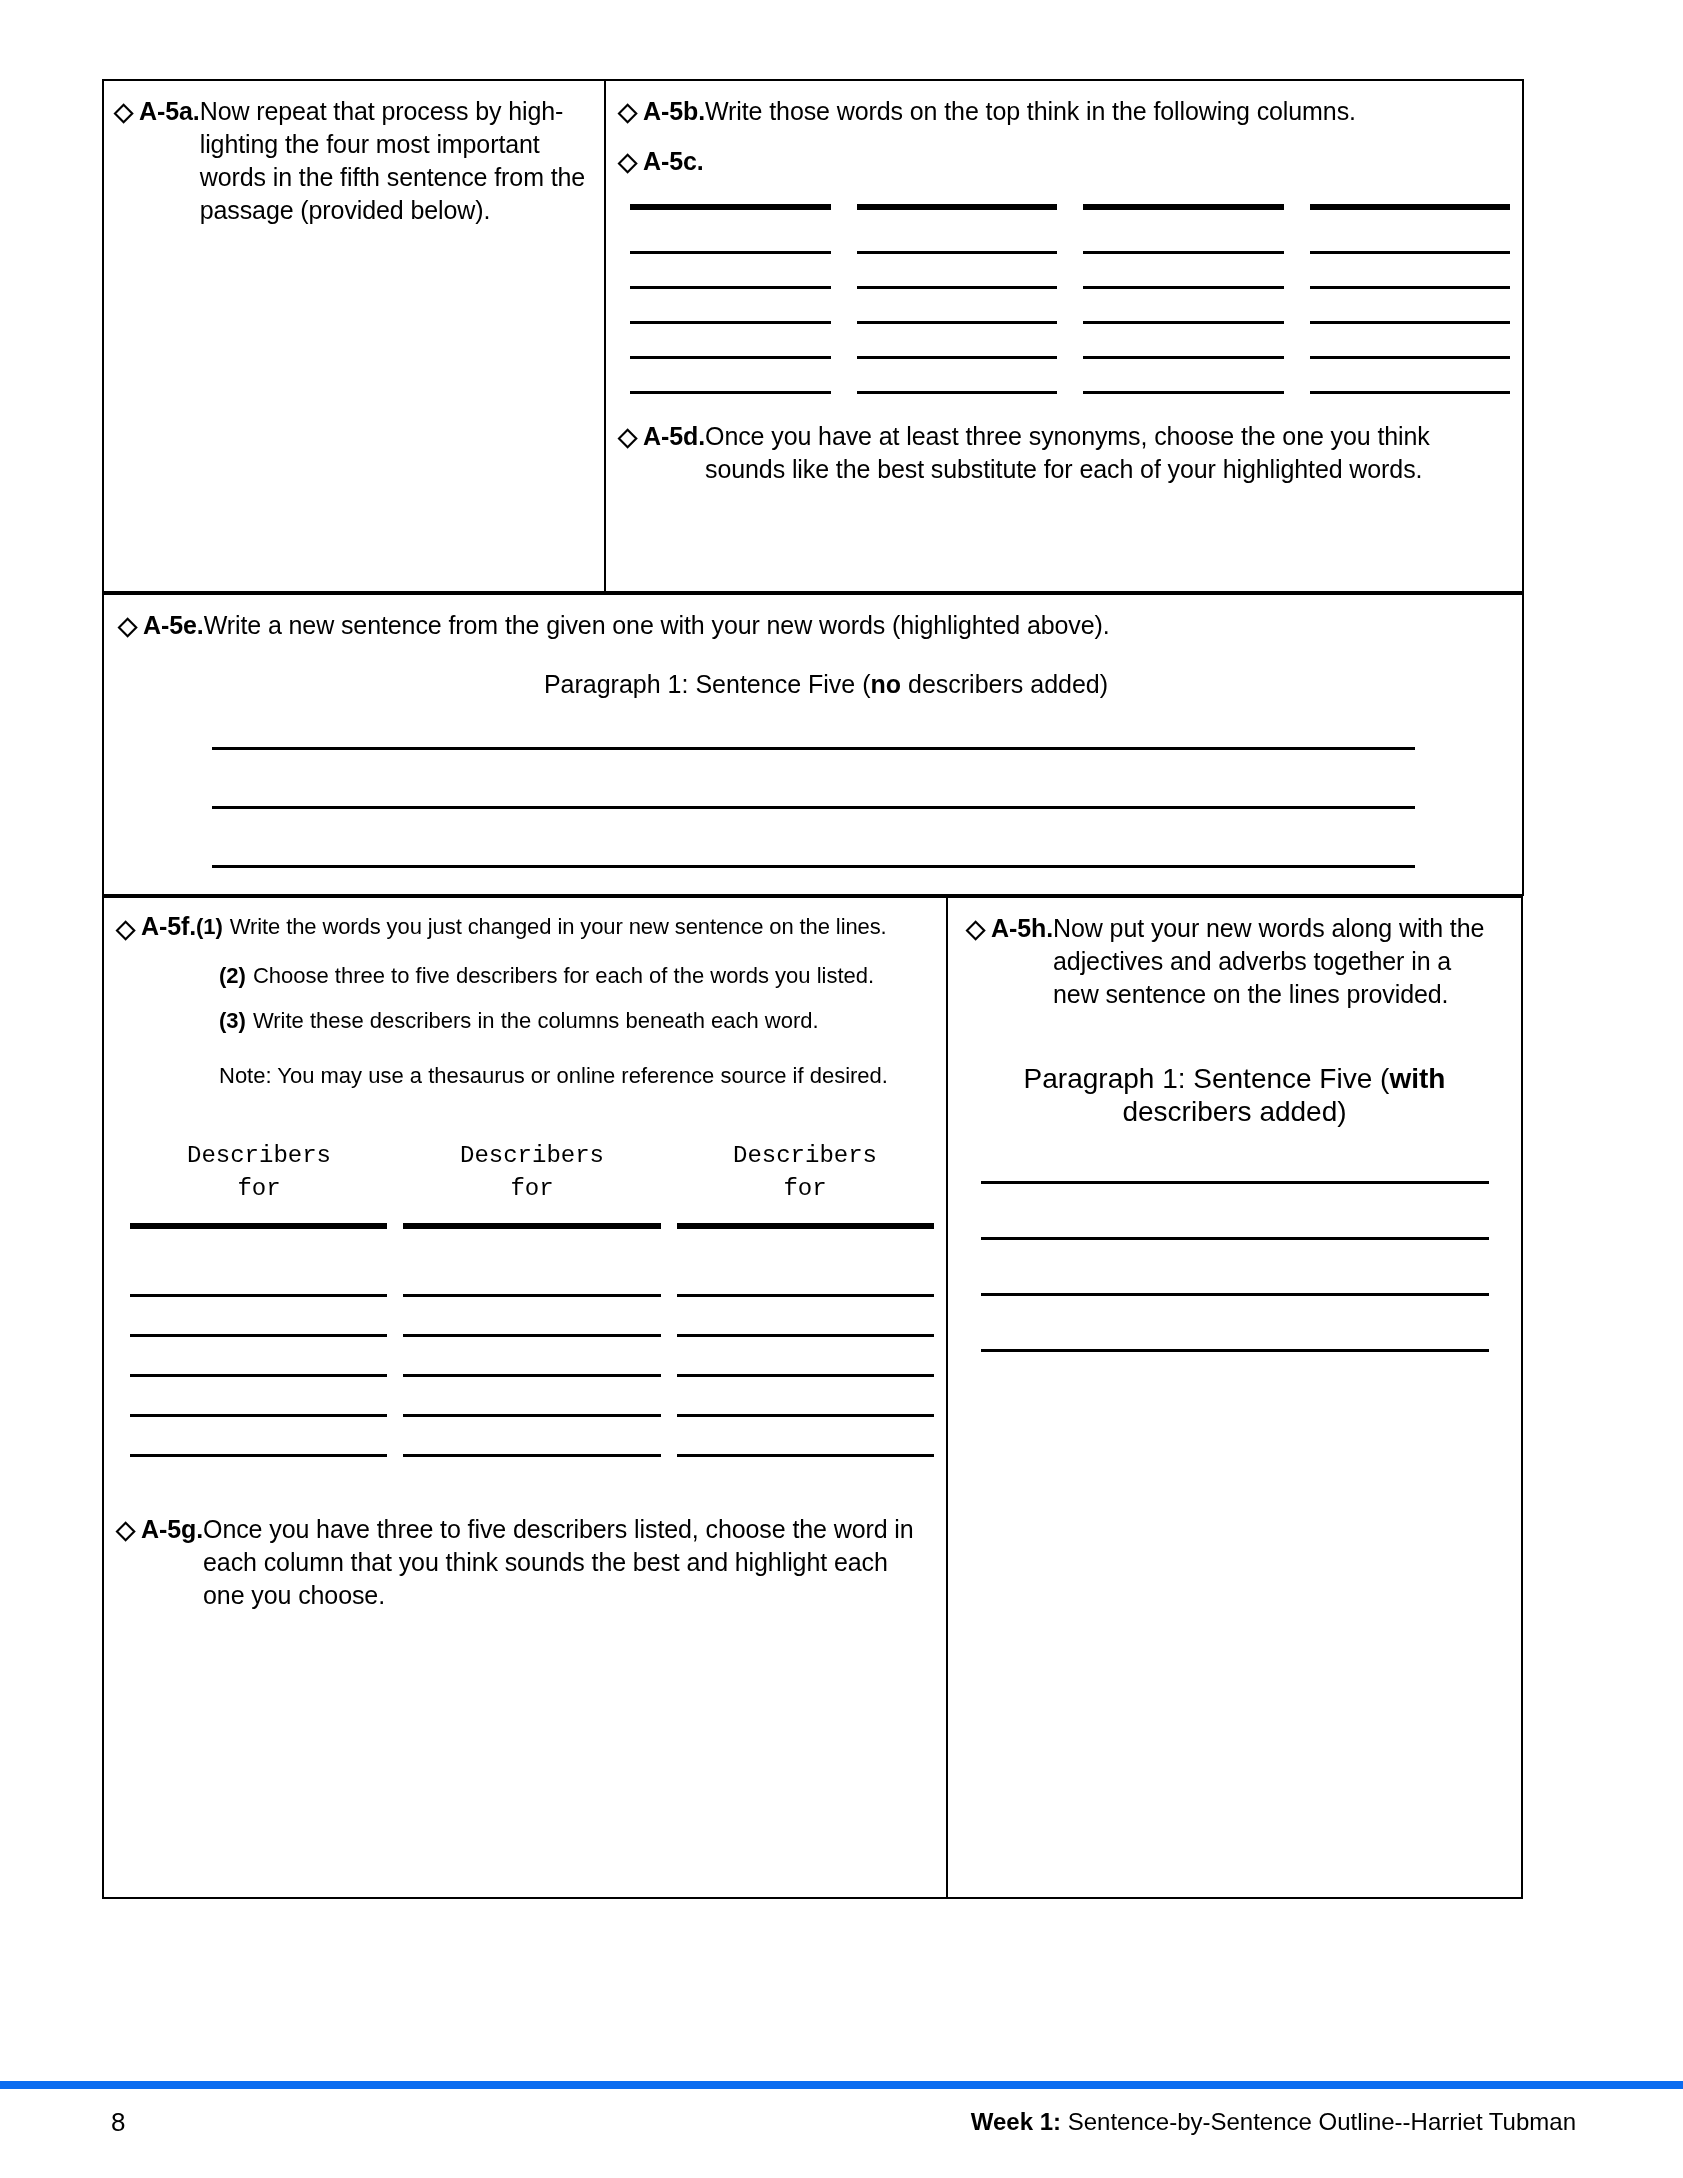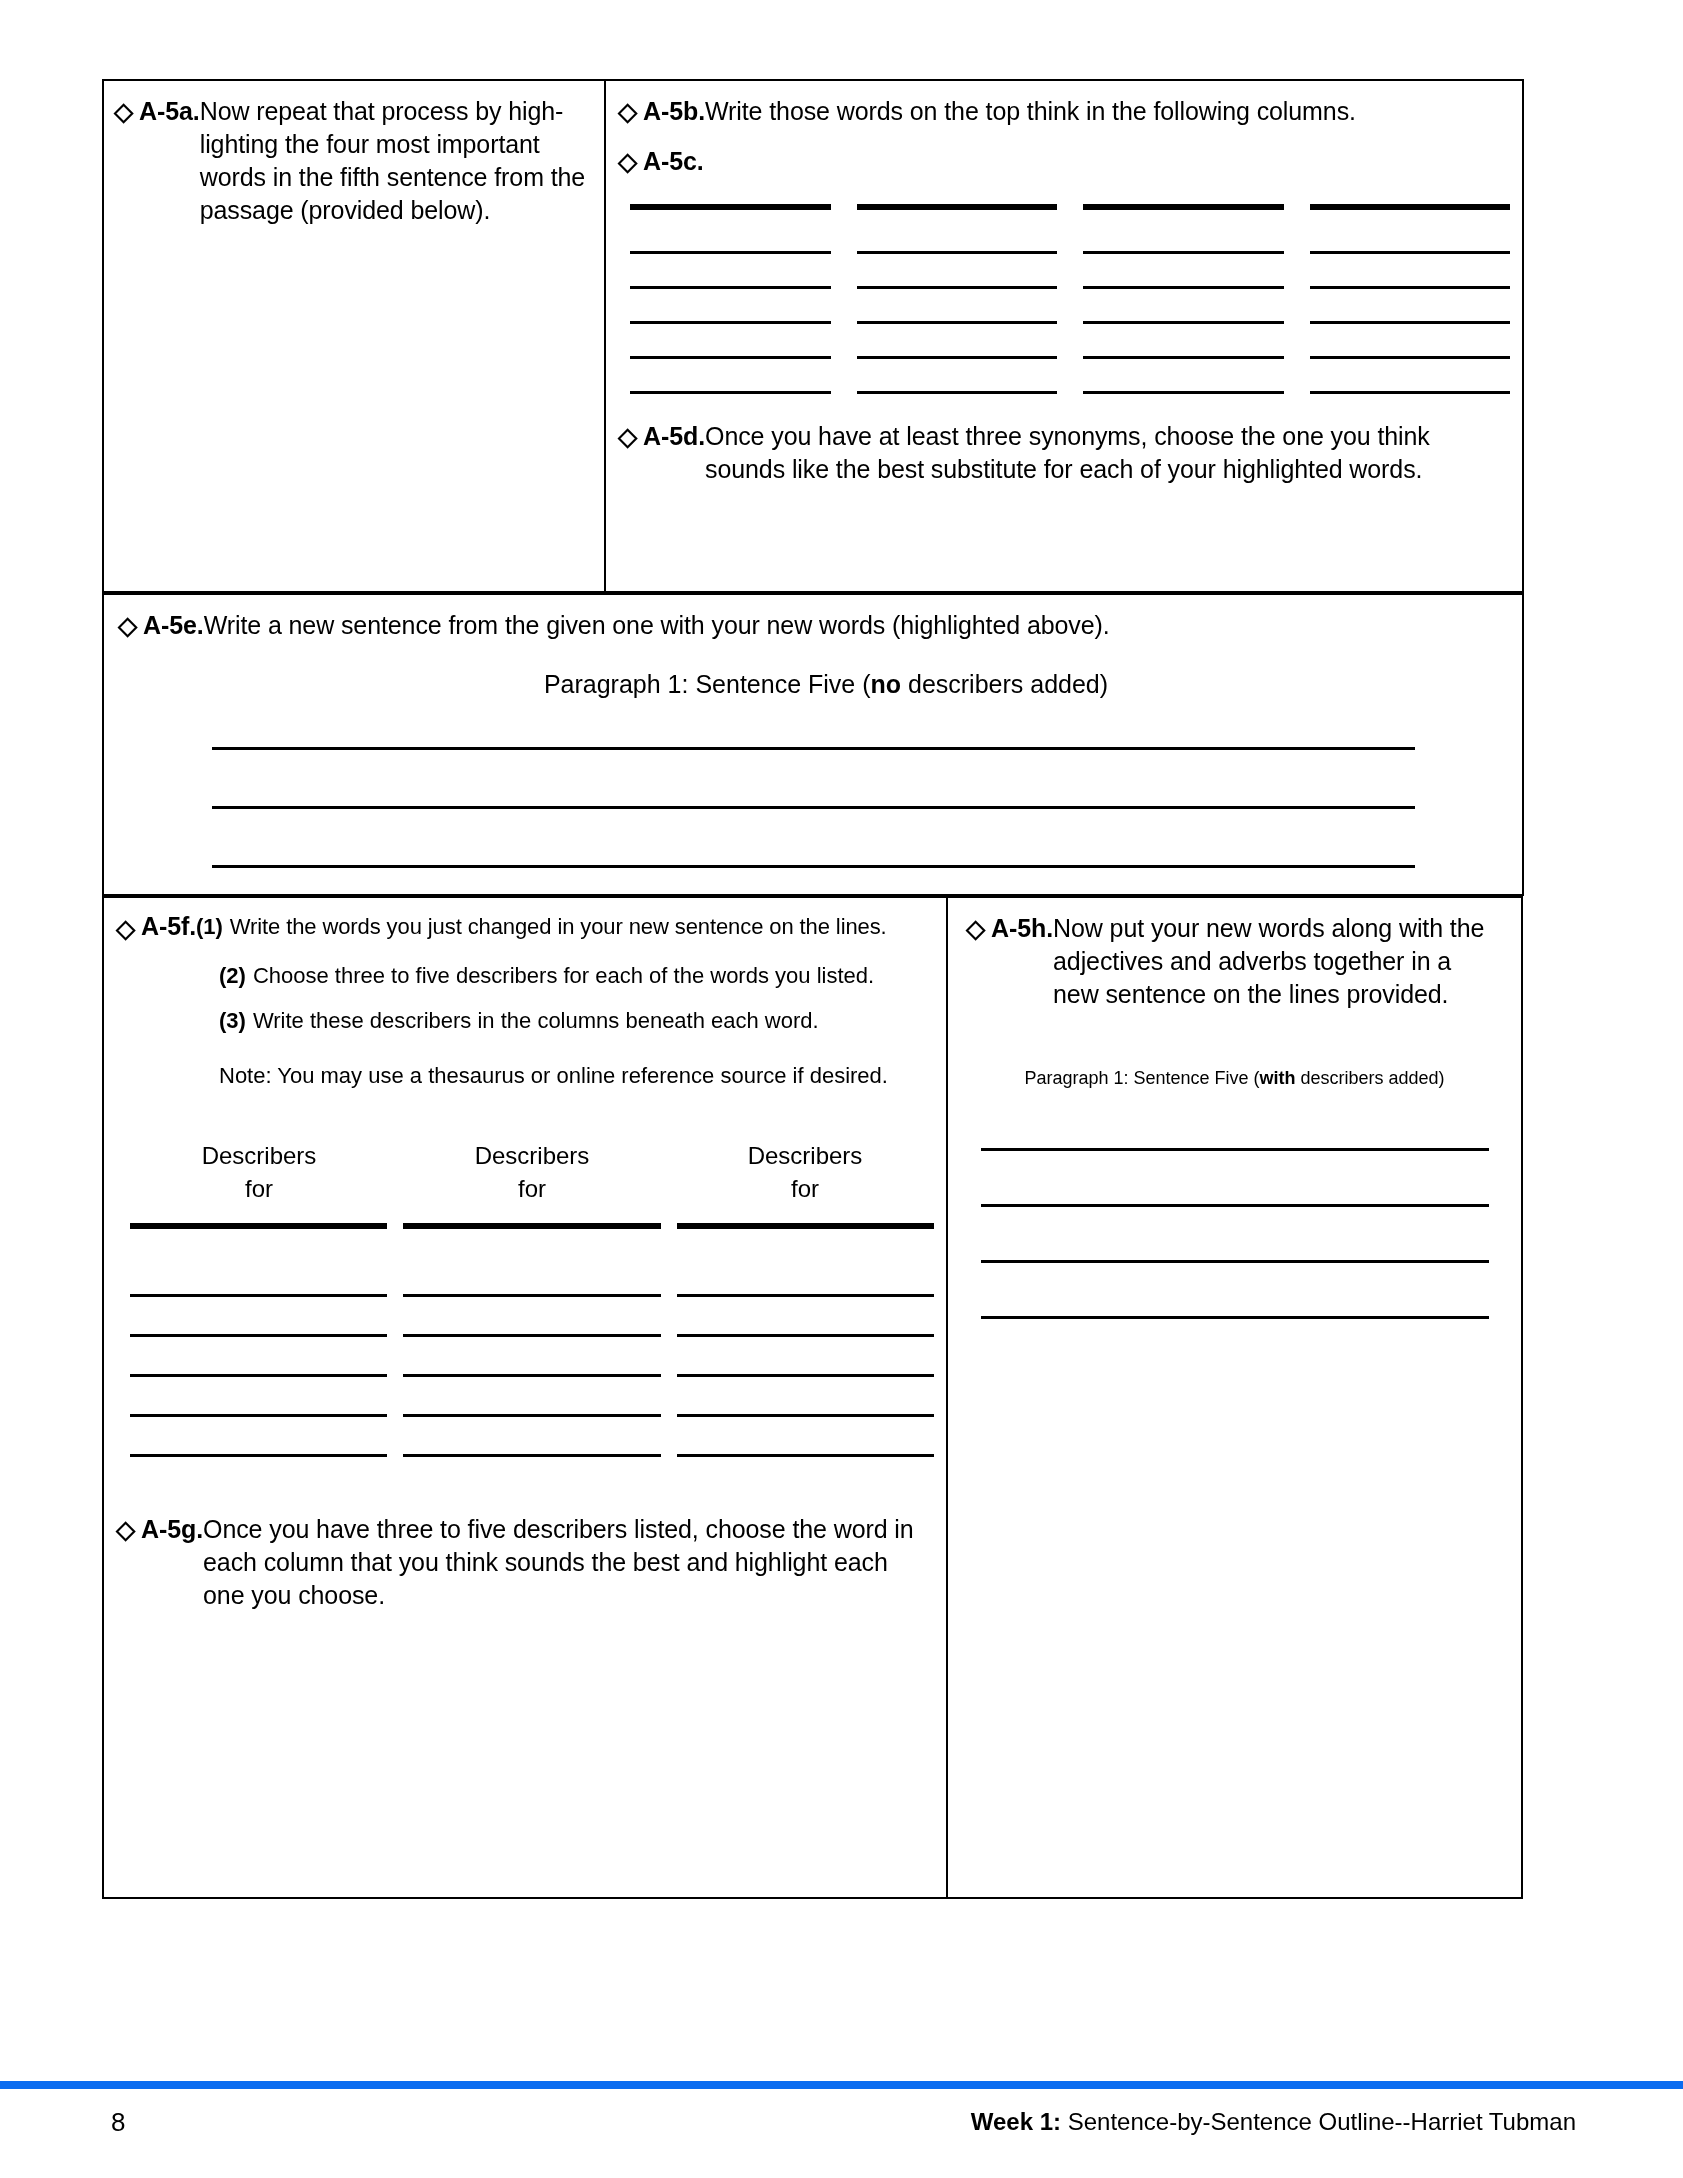--- a/index.html
+++ b/index.html
@@ -175,20 +175,21 @@
   .note-line {
     font-size: 22px;
     line-height: 29px;
     margin: 26px 0 0 103px;
   }
 
   .desc-heads {
     display: flex;
     margin: 49px 0 0 14px;
     gap: 15px;
+    font-family: Liberation Mono, monospace;
   }
   .desc-head {
     flex: 1 1 0;
     text-align: center;
     font-size: 24px;
     line-height: 33px;
   }
 
   .desc-grid {
     display: flex;
@@ -197,21 +198,21 @@
   }
   .desc-col { flex: 1 1 0; }
   .desc-col .rule-thick { margin-bottom: 65px; }
   .desc-col .rule-thin  { margin-bottom: 37px; }
   .desc-col .rule-thin:last-child { margin-bottom: 0; }
 
   .a5g-wrap { margin-top: 56px; }
 
   .a5h-heading {
     text-align: center;
-    font-size: 18px;
+    font-size: 28px;
     line-height: 33px;
     margin-top: 51px;
   }
   .a5h-lines {
     margin: 53px auto 0 auto;
     width: 508px;
   }
   .a5h-lines .rule-thin { margin-bottom: 53px; }
   .a5h-lines .rule-thin:last-child { margin-bottom: 0; }
 

